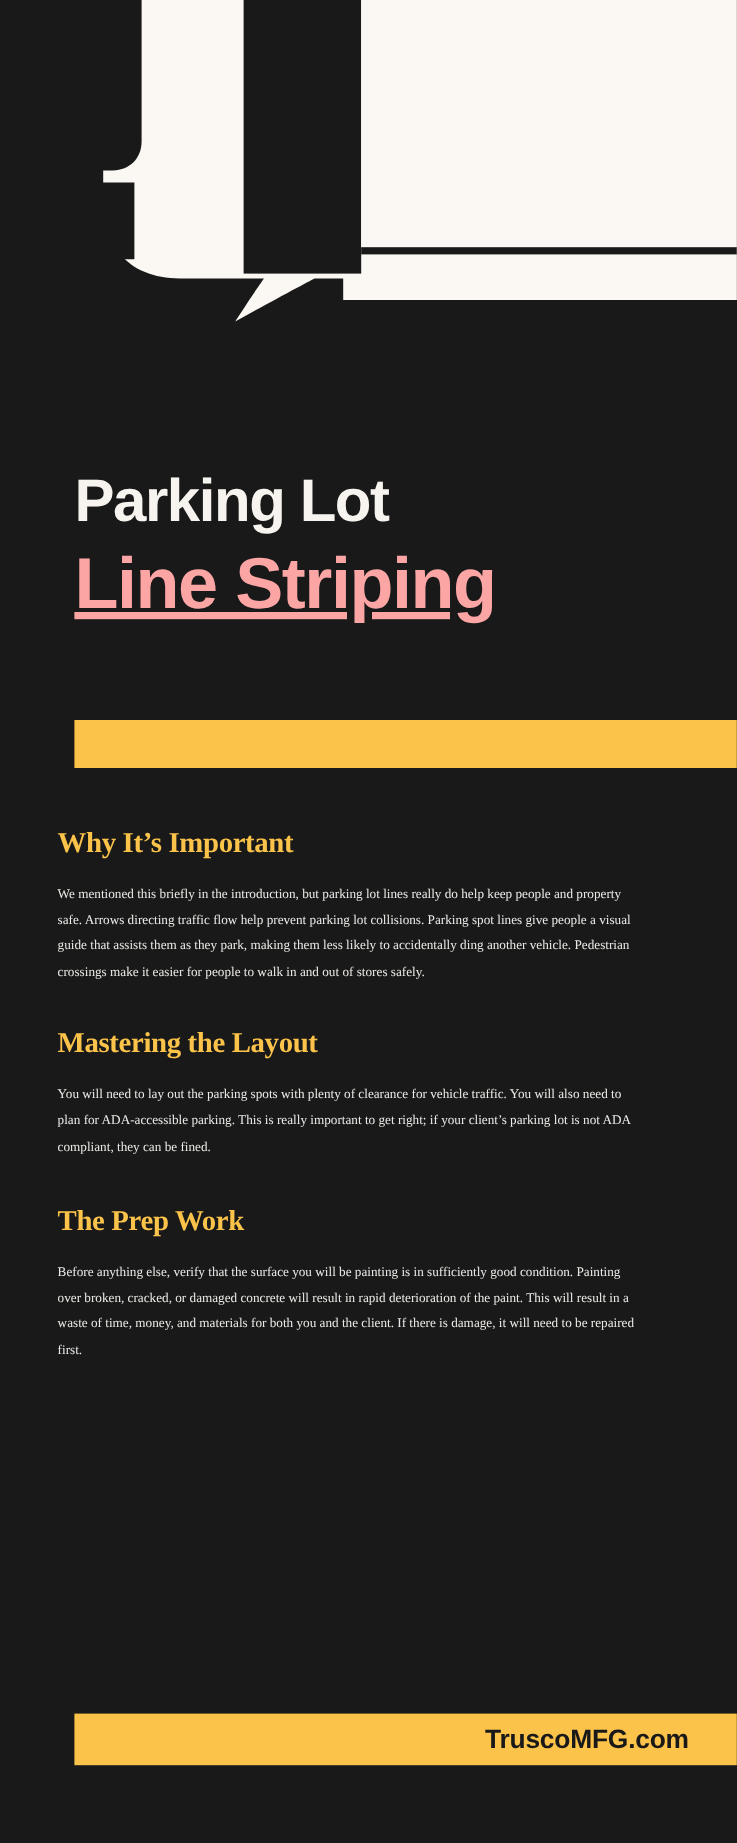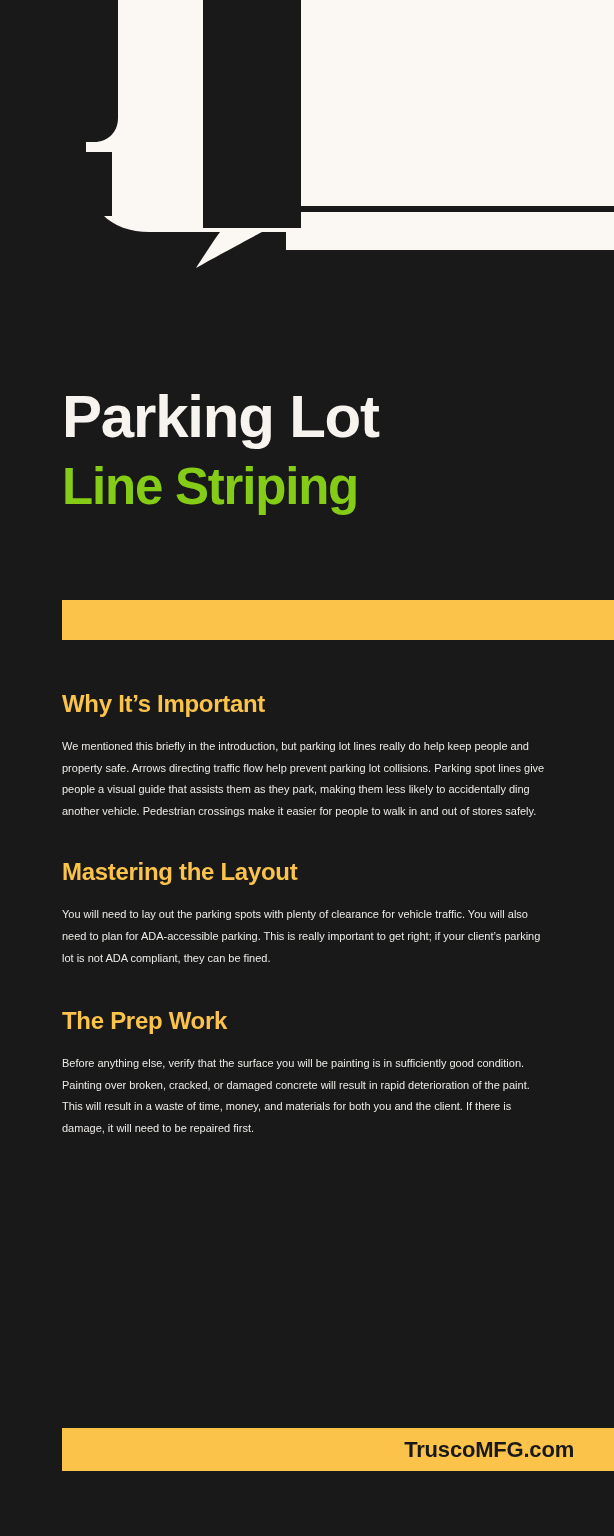--- a/index.html
+++ b/index.html
@@ -36,55 +36,57 @@
   }
 
   
   .title-block {
     position: absolute;
     left: 62px;
     top: 382px;
     width: 500px;
   }
   .title-line1 {
-    font-size: 60px;
+    font-size: 50px;
     line-height: 70px;
     font-weight: bold;
     color: #f7f4ef;
     letter-spacing: -1.2px;
     margin: 0;
   }
   .title-line2 {
-    font-size: 51px;
+    font-size: 60px;
     line-height: 70px;
     font-weight: bold;
-    color: #84cc16;
+    color: #fca5a5;
     letter-spacing: -1.2px;
     margin: 0;
+    text-decoration: underline;
   }
 
   
   .accent-bar-top {
     position: absolute;
     left: 62px;
     top: 600px;
     width: 560px;
     height: 40px;
     background: #fbc34a;
   }
 
   
   .content {
     position: absolute;
     left: 0;
     top: 690px;
     width: 614px;
   }
   .section {
-    padding: 0 62px 0 62px;
+    padding: 0 62px 0 48px;
+    font-family: Liberation Serif, serif;
   }
   .section + .section {
     margin-top: 30px;
   }
   .section-heading {
     color: #fbc34a;
     font-size: 24px;
     font-weight: bold;
     letter-spacing: -0.3px;
     margin: 0 0 18px 0;

